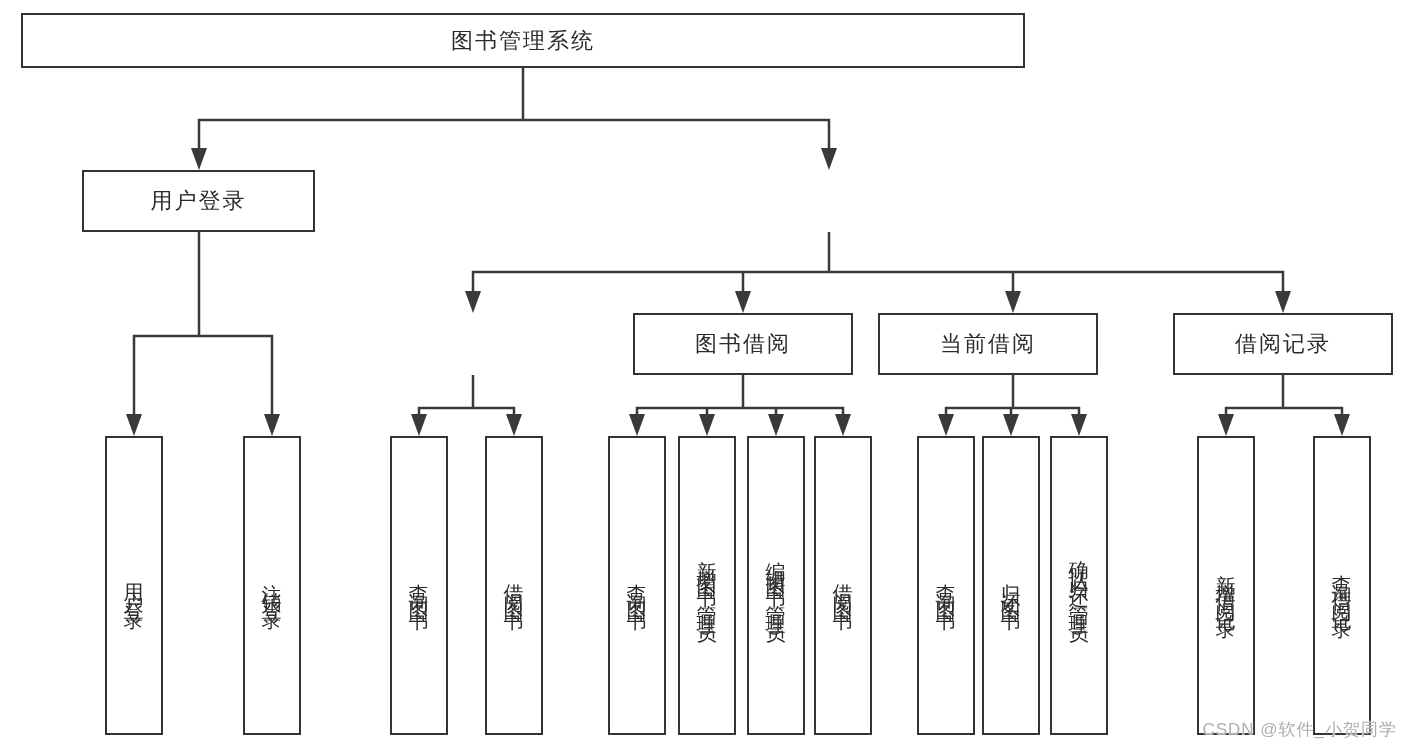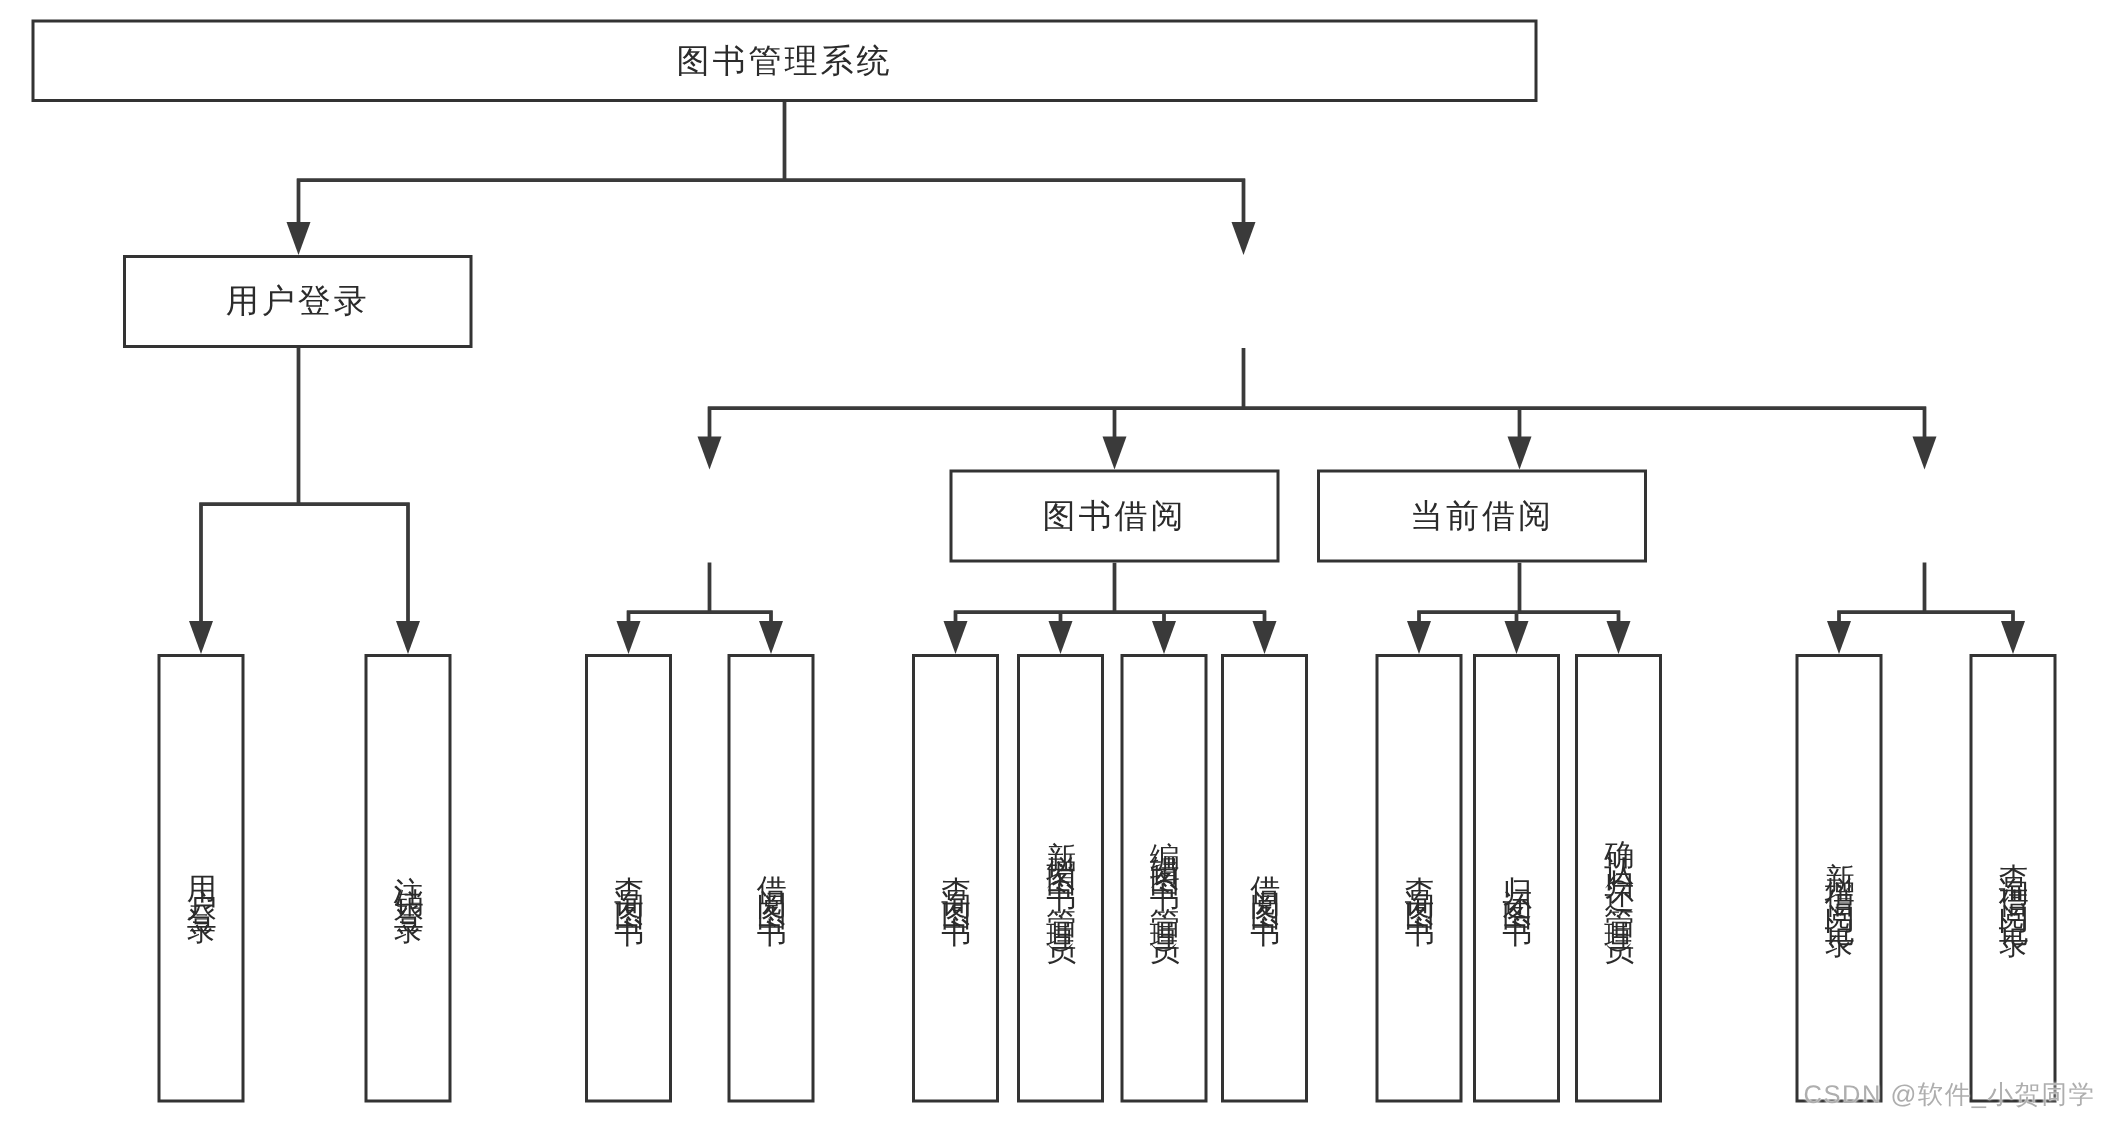--- a/index.html
+++ b/index.html
@@ -74,20 +74,21 @@
     <polygon points="1218,414 1234,414 1226,436"></polygon>
     <polygon points="1334,414 1350,414 1342,436"></polygon>
   </svg>
 
   <div class="box h" style="left:21px;top:13px;width:1004px;height:55px">图书管理系统</div>
 
   <div class="box h l2" style="left:82px;width:233px">用户登录</div>
 
   <div class="box h l3" style="left:633px">图书借阅</div>
   <div class="box h l3" style="left:878px">当前借阅</div>
+  <div class="box h l3" style="left:1173px">借阅记录</div>
 
   <div class="box v" style="left:105px">
     <span class="vt">用户登录</span>
   </div>
   <div class="box v" style="left:243px">
     <span class="vt">注销登录</span>
   </div>
 
   <div class="box v" style="left:390px">
     <span class="vt">查询图书</span>

